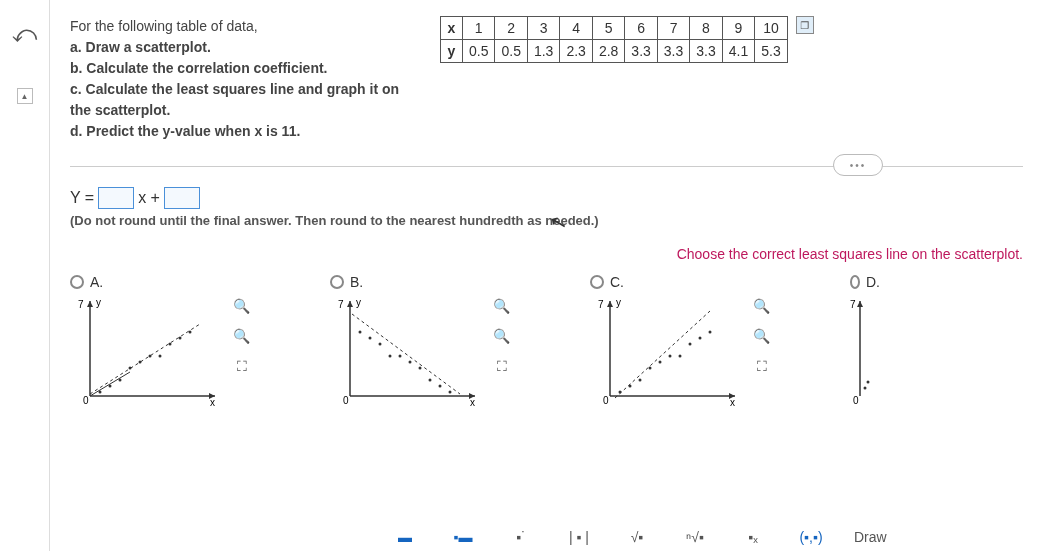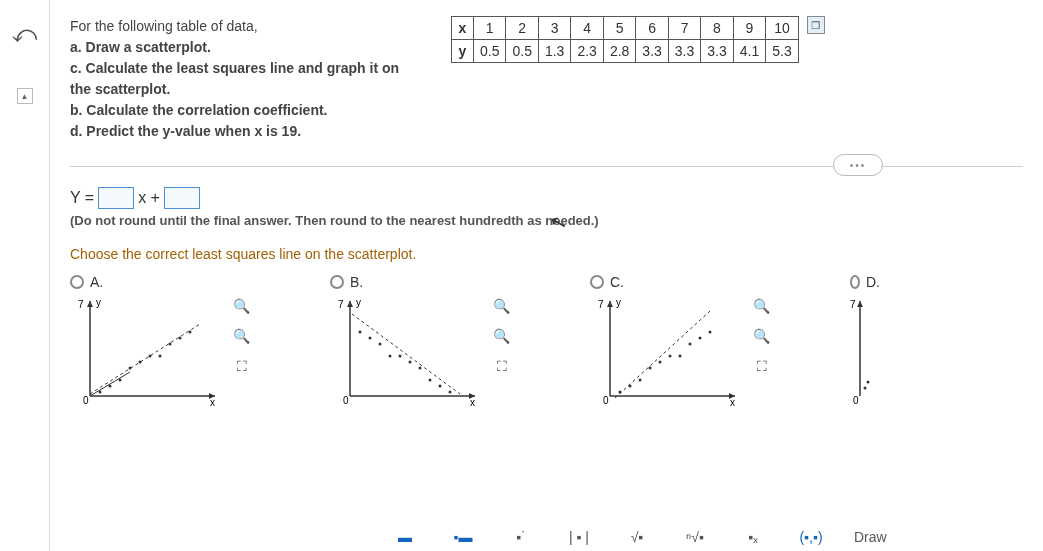--- a/index.html
+++ b/index.html
@@ -41,21 +41,21 @@
     }
     .main {
       flex: 1;
       padding: 16px 20px 0 20px;
       background: #fff;
       position: relative;
     }
     .intro {
       display: flex;
       align-items: flex-start;
-      gap: 41px;
+      gap: 30px;
       margin-bottom: 10px;
     }
     .prompt-text { line-height: 1.5; max-width: 340px; color: #444; }
     .table-wrap { display: flex; align-items: flex-start; gap: 8px; }
     table.data-table {
       border-collapse: collapse;
       font-size: 14px;
     }
     table.data-table td {
       border: 1px solid #555;
@@ -93,21 +93,21 @@
       display:flex; align-items:center; gap:4px;
       font-size: 16px; color:#333; margin-bottom:4px;
       position: relative;
     }
     .input-box {
       width: 36px; height: 22px;
       border: 1px solid #4a90d9;
       background: #f4f9fe;
     }
     .note { font-size: 13px; color:#555; margin-bottom: 18px; font-weight: bold;}
-    .choose { font-size: 14px; color:#a16207; margin-bottom: 12px;}
+    .choose { font-size: 14px; color:#be185d; margin-bottom: 12px; text-align: right;}
     .options {
       display: flex;
       gap: 30px;
       align-items: flex-start;
     }
     .option {
       display:flex; flex-direction:column; gap:6px;
       width: 230px;
     }
     .option-header { display:flex; align-items:center; gap:6px;}
@@ -151,23 +151,23 @@
 <div class="left-bar">
   <div class="back-arrow">⤺</div>
   <div class="scroll-up">▲</div>
 </div>
 
 <div class="main">
   <div class="intro">
     <div class="prompt-text">
       <div>For the following table of data,</div>
       <div><b>a. Draw a scatterplot.</b></div>
+      <div><b>b. Calculate the correlation coefficient.</b></div>
       <div><b>c. Calculate the least squares line and graph it on the scatterplot.</b></div>
-      <div><b>b. Calculate the correlation coefficient.</b></div>
-      <div><b>d. Predict the y-value when x is 19.</b></div>
+      <div><b>d. Predict the y-value when x is 11.</b></div>
     </div>
     <div class="table-wrap">
       <table class="data-table">
         <tbody>
             <tr>
           <td>x</td>
           <td>1</td>
           <td>2</td>
           <td>3</td>
           <td>4</td>

